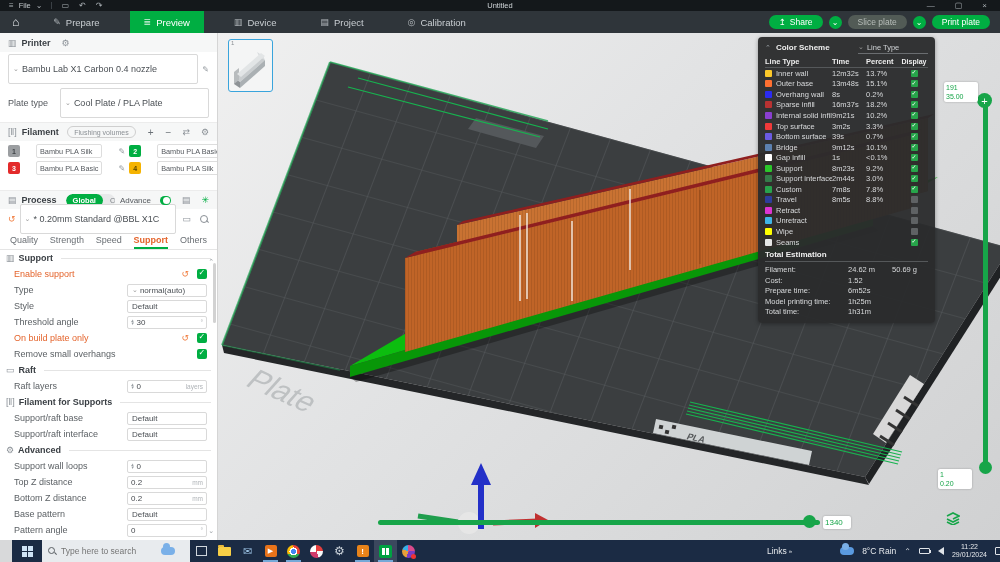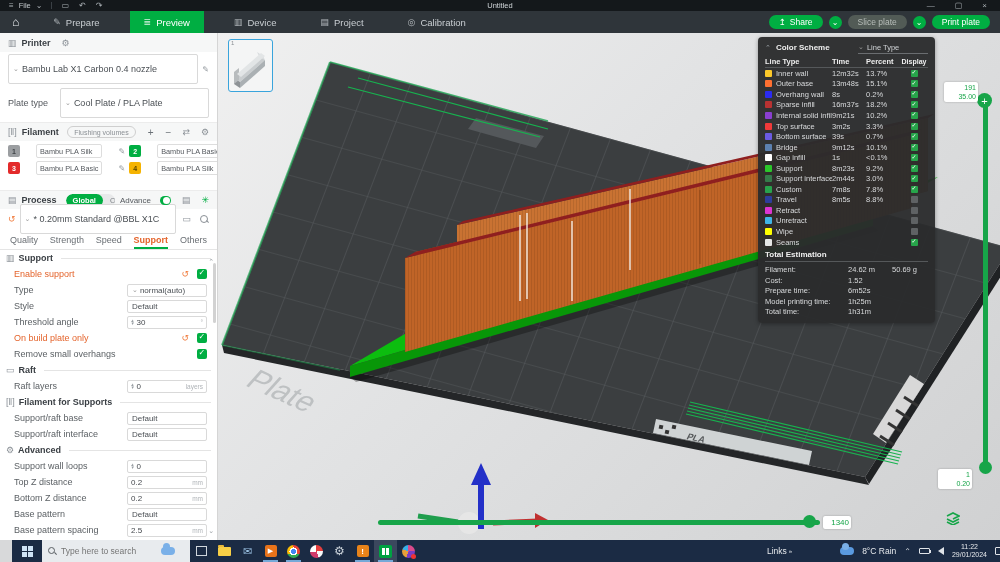--- a/index.html
+++ b/index.html
@@ -91,21 +91,21 @@
   #lg-total-title{font-weight:bold;font-size:8px;color:#eee;height:13px;display:flex;align-items:center;margin-top:1px}
   #lg-total{border-top:1px solid #55585a;padding-top:2px}
   .tot-row{display:flex;height:10.5px;align-items:center}
   .tot-lbl{flex:1}
   .tot-v{width:44px}
   .tot-v2{width:36px}
   
   .v-track{position:absolute;left:765px;top:68px;width:5px;height:370px;background:#17a549;border-radius:3px;z-index:22;cursor:pointer}
   .v-plus{position:absolute;left:759px;top:60px;width:15px;height:15px;border-radius:50%;background:#17a549;color:#fff;display:flex;align-items:center;justify-content:center;font-size:11px;z-index:23;cursor:pointer}
   .v-handle{position:absolute;left:761px;top:428px;width:13px;height:13px;border-radius:50%;background:#17a549;z-index:23;cursor:pointer}
-  .sl-label{position:absolute;background:#fff;border-radius:2px;box-shadow:0 0 2px rgba(0,0,0,.3);color:#17a549;font-size:7px;text-align:right;line-height:9px;padding:1px 2px;z-index:24}
+  .sl-label{position:absolute;background:#fff;border-radius:2px;box-shadow:0 0 2px rgba(0,0,0,.3);color:#17a549;font-size:7px;text-align:left;line-height:9px;padding:1px 2px;z-index:24}
   #vl-top{left:726px;top:49px;width:34px}
   #vl-bot{left:720px;top:436px;width:34px}
   .h-track{position:absolute;left:160px;top:487px;width:442px;height:5px;background:#17a549;border-radius:3px;z-index:22;cursor:pointer}
   .h-handle{position:absolute;left:585px;top:482px;width:13px;height:13px;border-radius:50%;background:#17a549;z-index:23;cursor:pointer}
   #hl-val{left:605px;top:483px;width:28px;font-size:8px;line-height:11px}
   #layers-ic{position:absolute;left:728px;top:479px;z-index:23;cursor:pointer}
   
   #taskbar{position:absolute;left:12px;top:540px;width:1000px;height:22px;background:#1b2b44;display:flex;align-items:center;color:#e6e9ec;z-index:60}
   #start{width:30px;height:22px;display:flex;align-items:center;justify-content:center;cursor:pointer}
   .winlogo{display:grid;grid-template-columns:5px 5px;grid-template-rows:5px 5px;gap:1px}
@@ -389,27 +389,20 @@
           <span class="unit">mm</span>
         </span>
     </div>
     <div class="prow">
       <span class="plabel">Base pattern</span>
       <span class="combo ctrl">
           <span>Default</span>
         </span>
     </div>
     <div class="prow">
-      <span class="plabel">Base pattern spacing</span>
-      <span class="inputbox ctrl">
-          <span class="spin-val">2.5</span>
-          <span class="unit">mm</span>
-        </span>
-    </div>
-    <div class="prow">
       <span class="plabel">Pattern angle</span>
       <span class="inputbox ctrl">
           <span class="spin-val">0</span>
           <span class="unit">°</span>
         </span>
     </div>
   </div>
   <span class="sb-ar" style="top:225px">⌃</span>
   <span class="sb-ar" style="top:494px">⌄</span>
   <div id="sb-scroll"></div>

